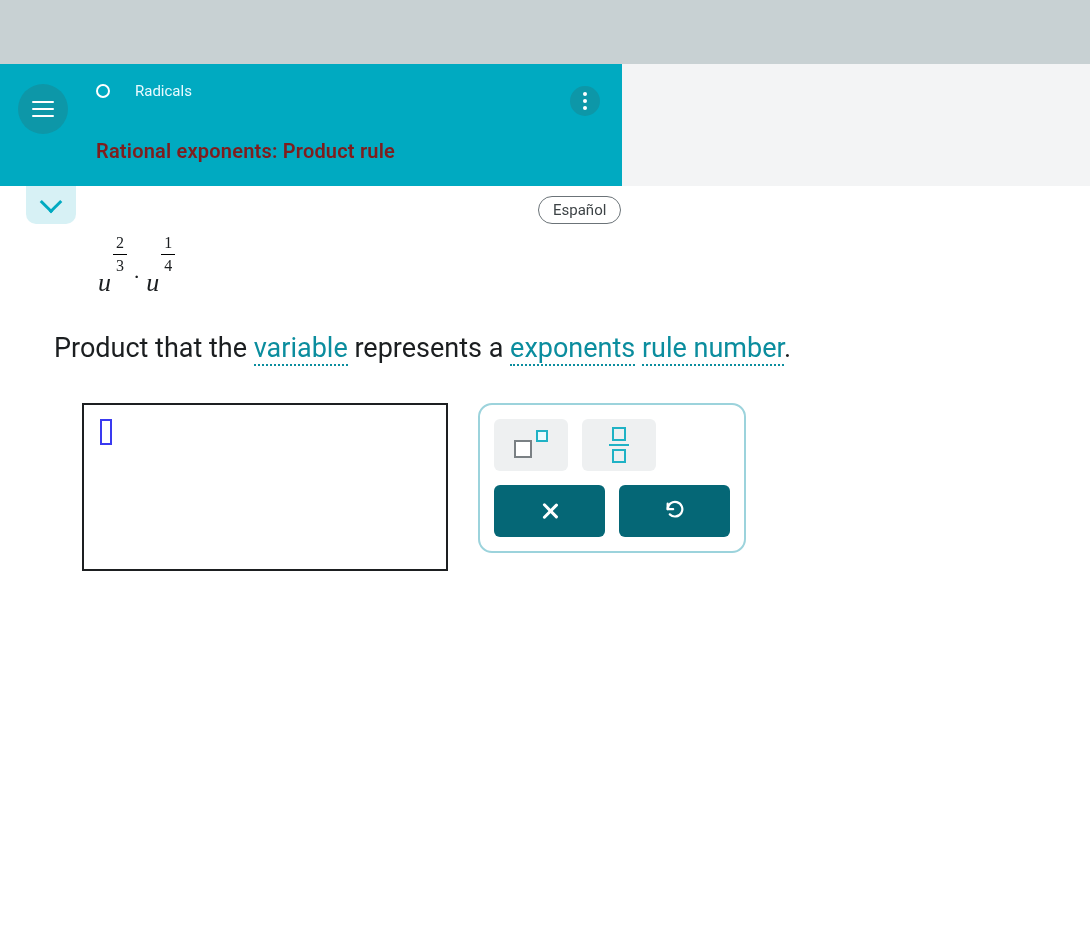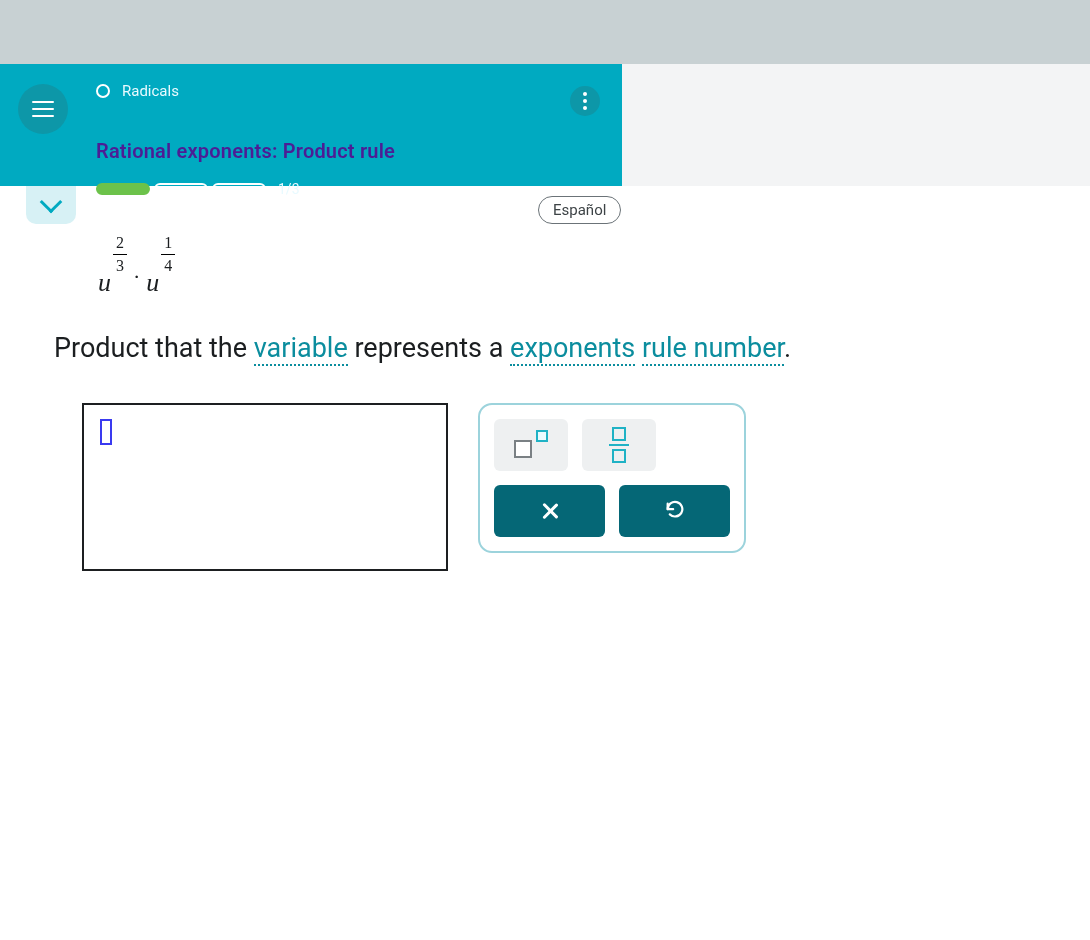--- a/index.html
+++ b/index.html
@@ -38,27 +38,27 @@
     display: flex; align-items: center; justify-content: center;
     flex-direction: column;
     gap: 5px;
     margin-right: 28px;
     margin-top: 6px;
     flex-shrink: 0;
   }
   .hamburger-line { width: 22px; height: 2px; background: #fff; border-radius: 2px; }
 
   .header-text { flex: 1; padding-top: 4px; }
-  .category-row { display: flex; align-items: center; gap: 12px; margin-bottom: 16px; }
+  .category-row { display: flex; align-items: center; gap: 25px; margin-bottom: 16px; }
   .circle-outline {
     width: 14px; height: 14px; border: 2px solid #fff; border-radius: 50%;
     display: inline-block;
   }
   .cat-name { font-size: 15px; color: #e8faff; }
-  .lesson-title { font-size: 20px; font-weight: 600; color: #4c1d95; letter-spacing: .2px; margin-top: 39px; }
+  .lesson-title { font-size: 20px; font-weight: 600; color: #7f1d1d; letter-spacing: .2px; margin-top: 39px; }
 
   .progress-row { display: flex; align-items: center; gap: 12px; margin-top: 18px; }
   .pips { display: flex; gap: 4px; }
   .pip {
     width: 54px; height: 12px; border: 2px solid #fff; border-radius: 6px;
     background: transparent;
   }
   .pip.filled { background: #6cc24a; border-color: #6cc24a; }
   .prog-text { font-size: 14px; color: #e8faff; }
 
@@ -209,28 +209,20 @@
       <span class="hamburger-line"></span>
       <span class="hamburger-line"></span>
       <span class="hamburger-line"></span>
     </div>
     <div class="header-text">
       <div class="category-row">
         <span class="circle-outline"></span>
         <span class="cat-name">Radicals</span>
       </div>
       <div class="lesson-title">Rational exponents: Product rule</div>
-      <div class="progress-row">
-        <div class="pips">
-          <span class="pip filled"></span>
-          <span class="pip"></span>
-          <span class="pip"></span>
-        </div>
-        <span class="prog-text">1/3</span>
-      </div>
     </div>
     <div class="more-dots">
       <span class="dot"></span>
       <span class="dot"></span>
       <span class="dot"></span>
     </div>
   </div>
   <div class="header-grey"></div>
 </div>
 

